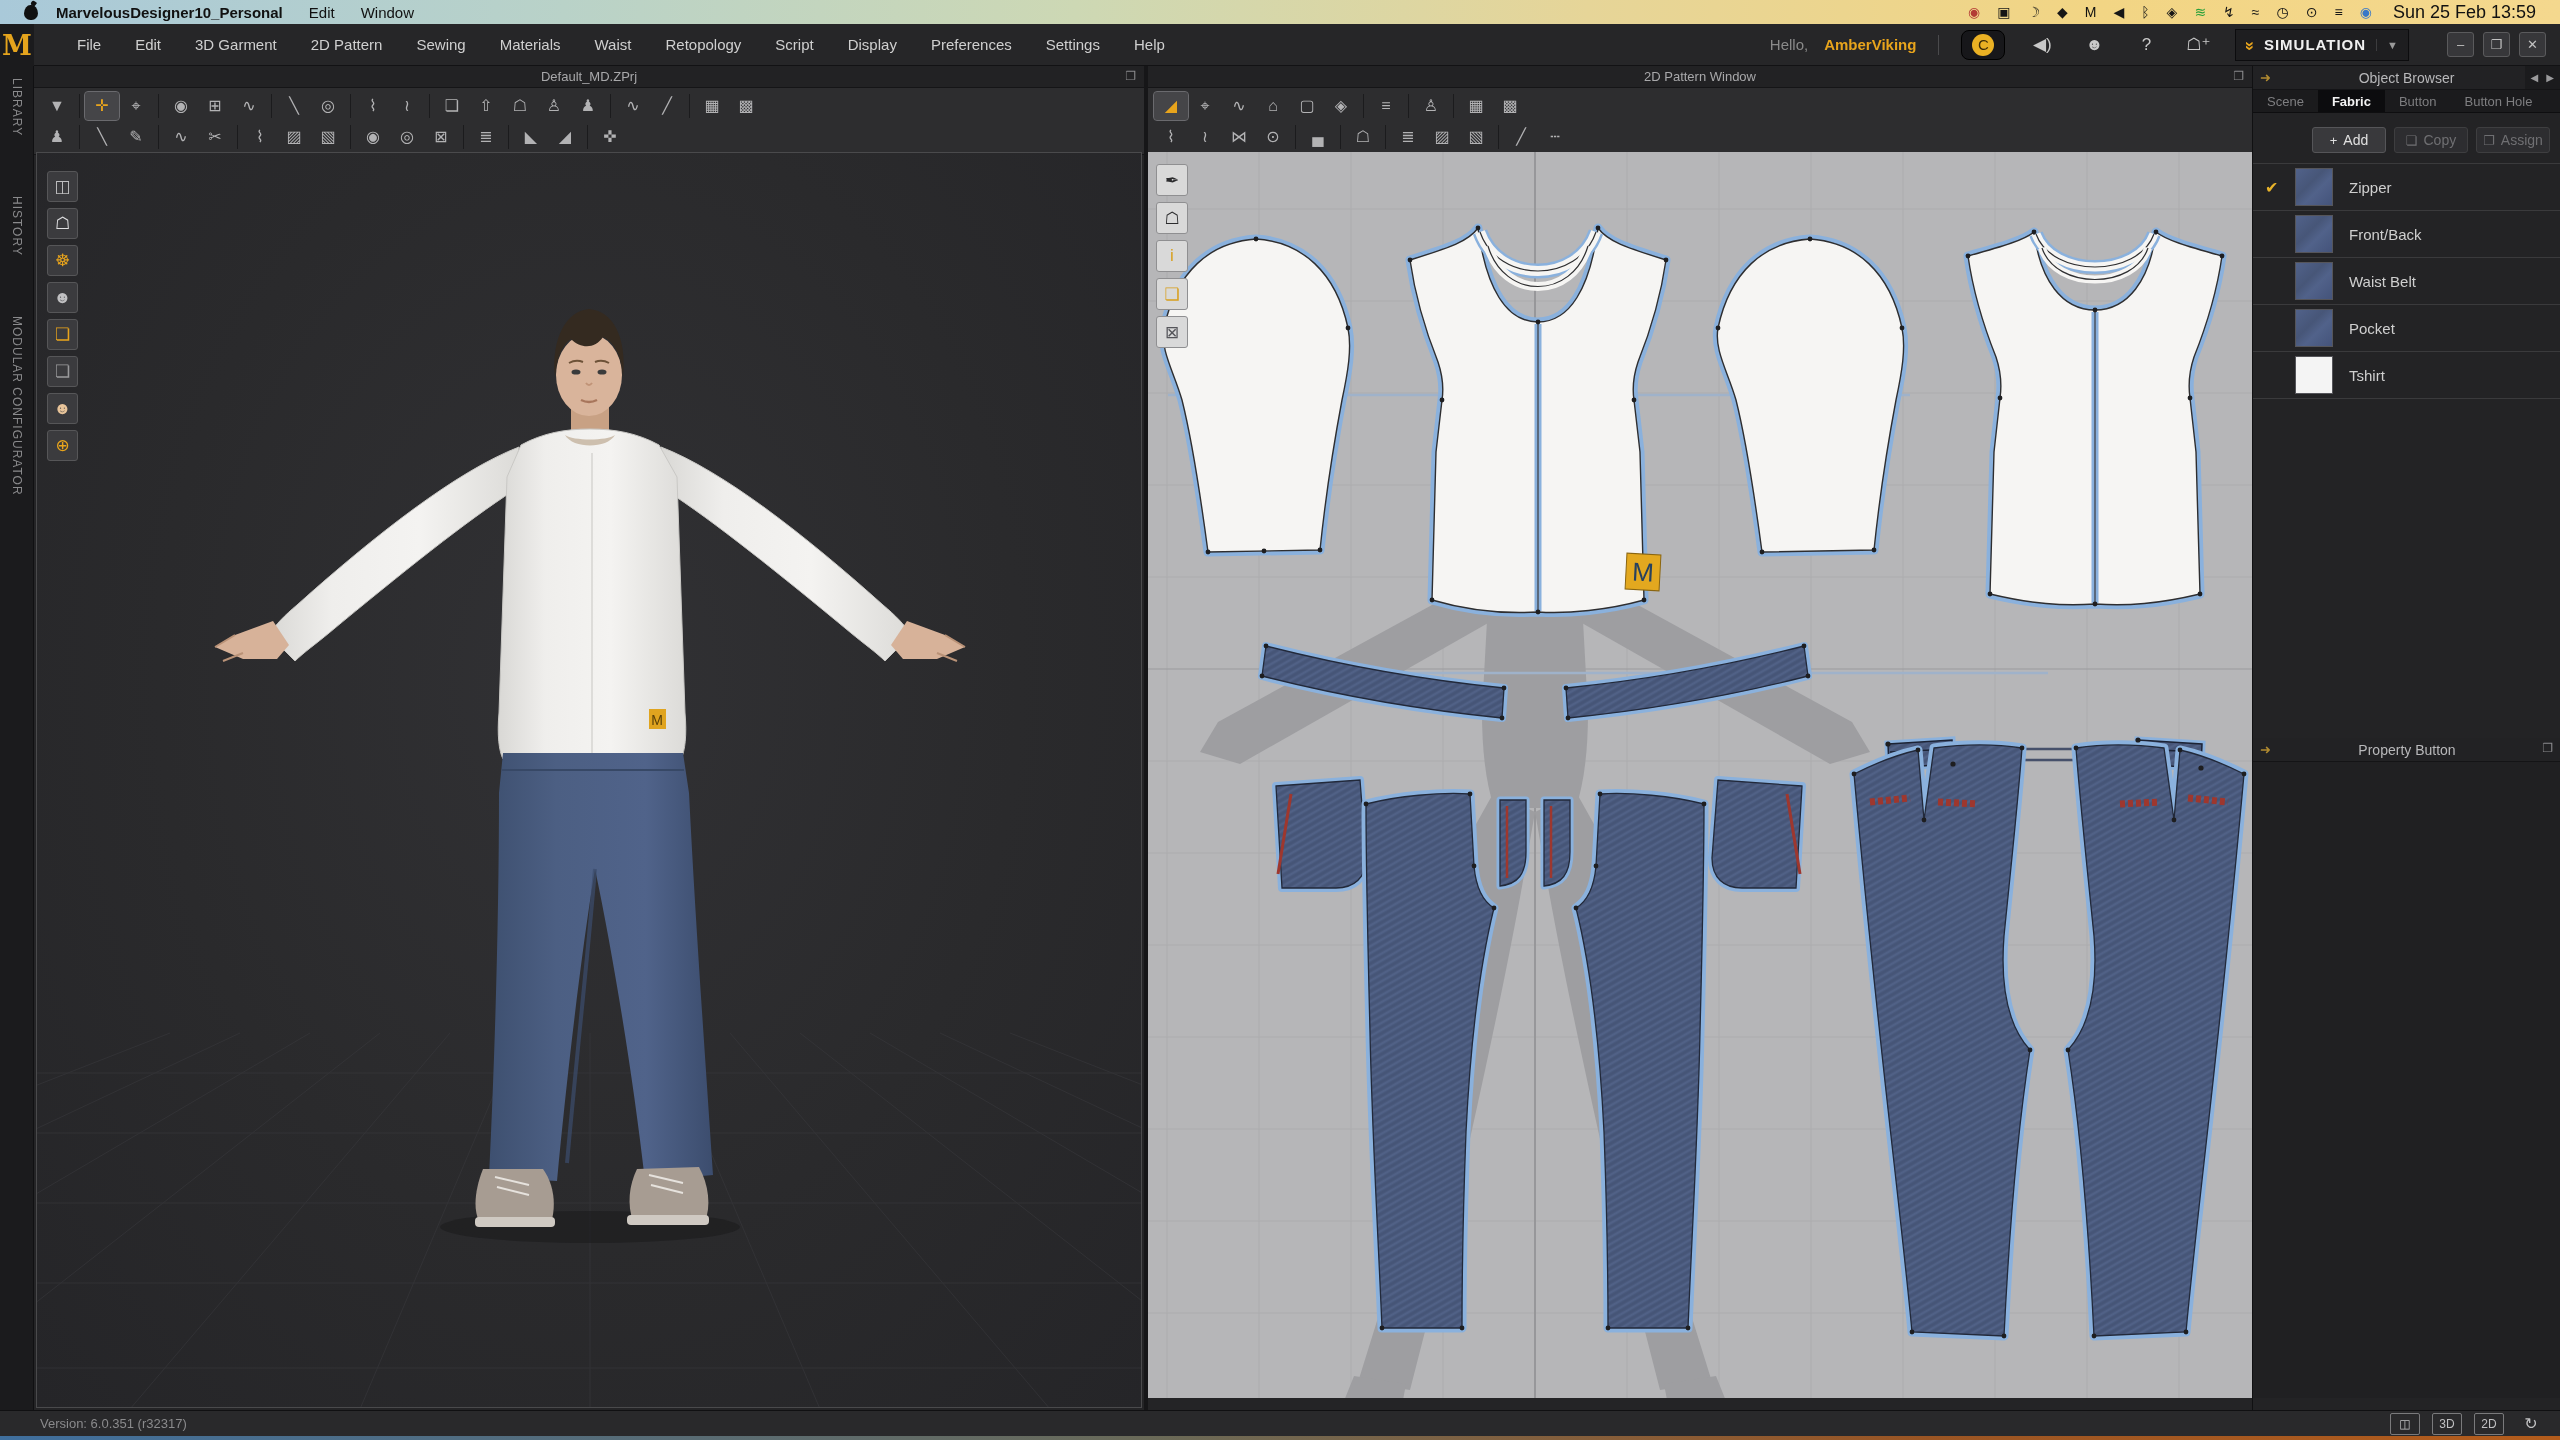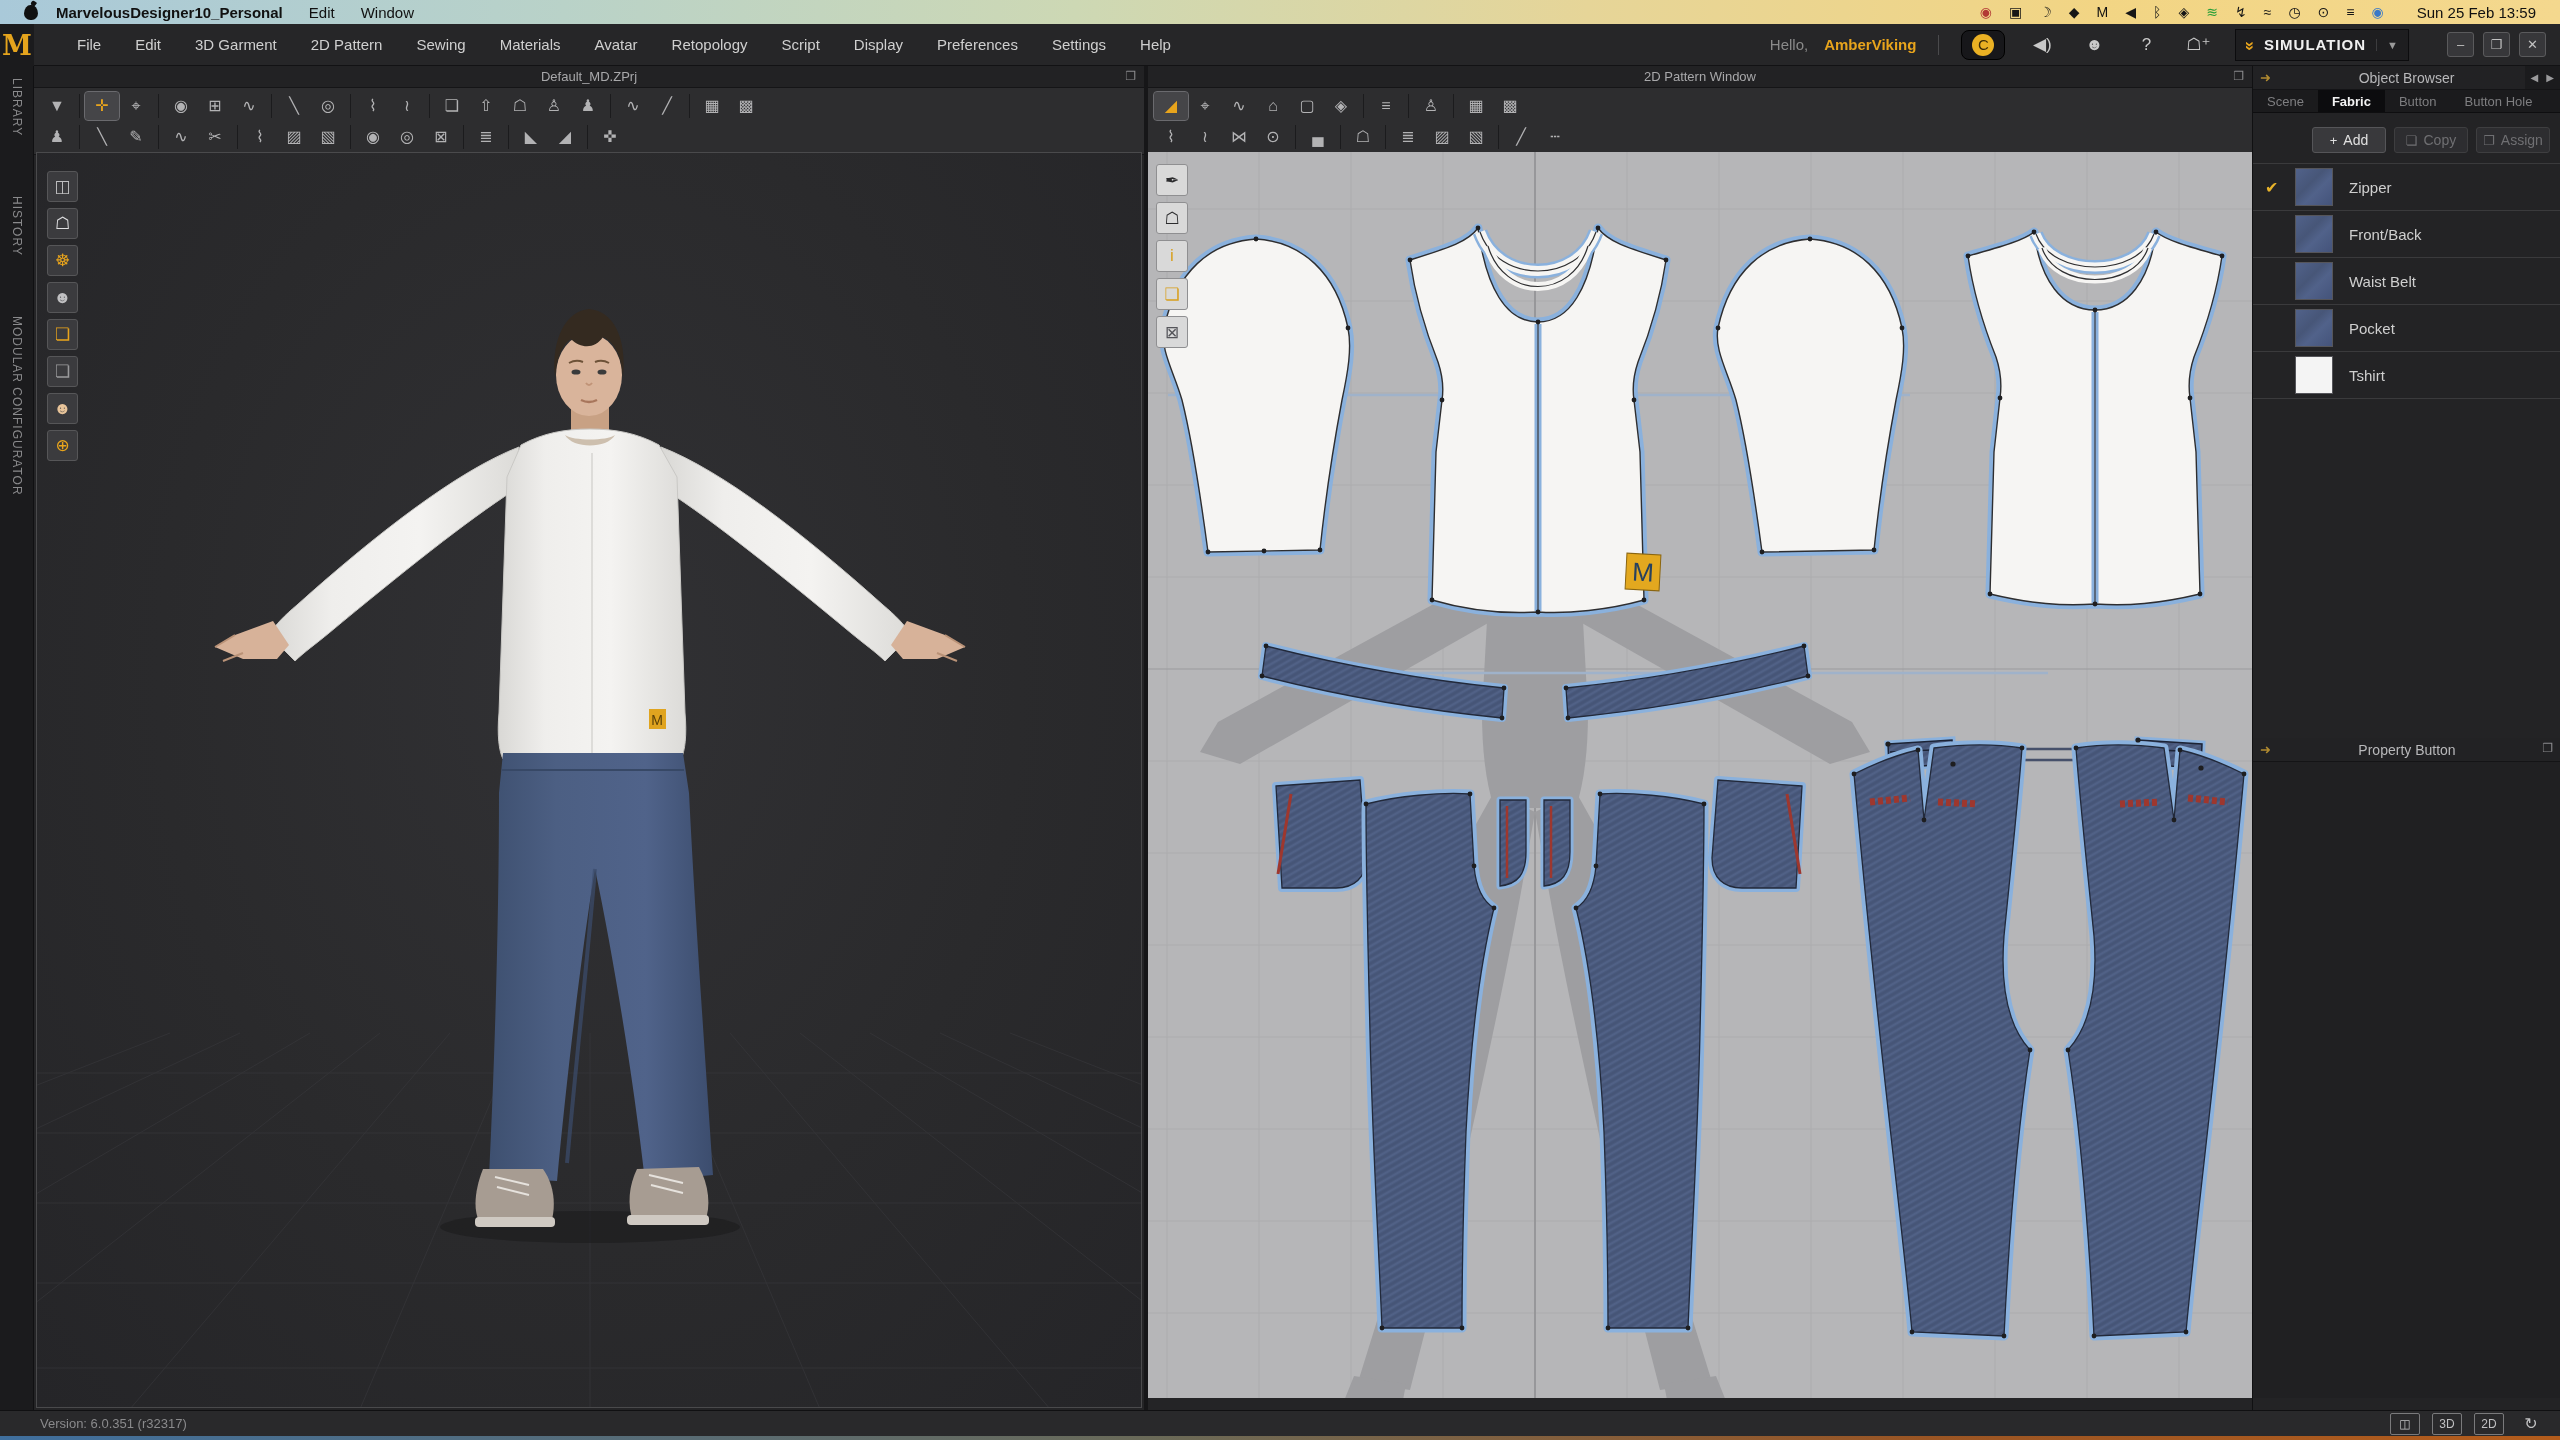--- a/index.html
+++ b/index.html
@@ -10,21 +10,21 @@
   
   #macbar { left:0; top:0; width:2560px; height:24px;
     background:linear-gradient(90deg,#a9c9d9 0%,#b9d2c8 22%,#cdd8b4 42%,#e6d598 62%,#f2d584 82%,#f4d88e 100%);
     display:flex; align-items:center; padding:0 24px; color:#111; font-size:15px; }
   .apple { width:14px; height:15px; background:#111; border-radius:48% 48% 46% 46% / 58% 58% 44% 44%; margin-right:18px; position:relative; }
   .apple::before{ content:""; position:absolute; right:2px; top:-4px; width:5px; height:5px; background:#111; border-radius:60% 0 60% 60%; transform:rotate(35deg); }
   #mac-app-name { font-weight:bold; margin-right:26px; }
   .macmenu { margin-right:26px; }
   #mac-right { margin-left:auto; display:flex; align-items:center; gap:17px; }
   .macicon { font-size:14px; line-height:1; }
-  #mac-clock { font-size:15px; margin-left:16px; }
+  #mac-clock { font-size:18px; margin-left:4px; }
 
   
   #appbar { left:0; top:24px; width:2560px; height:42px; background:#262628; border-bottom:1px solid #121214;
     display:flex; align-items:center; color:#cfcfcf; font-size:15px; }
   #applogo { position:absolute; left:0; top:0; width:34px; height:42px; background:#1b1b1d;
     color:#e5a41d; font-weight:bold; font-size:27px; display:flex; align-items:center; justify-content:center;
     font-family:"DejaVu Serif", serif; }
   #appmenus { display:flex; margin-left:60px; gap:0; }
   .appmenu { padding:0 17px; cursor:default; }
   #appbar-right { margin-left:auto; display:flex; align-items:center; gap:22px; padding-right:14px; }
@@ -150,21 +150,21 @@
 <div id="appbar" class="abs">
   <div id="applogo">M</div>
   <div id="appmenus">
 
   <span class="appmenu"><span>File</span></span>
       <span class="appmenu"><span>Edit</span></span>
       <span class="appmenu"><span>3D Garment</span></span>
       <span class="appmenu"><span>2D Pattern</span></span>
       <span class="appmenu"><span>Sewing</span></span>
       <span class="appmenu"><span>Materials</span></span>
-      <span class="appmenu"><span>Avatar</span></span>
+      <span class="appmenu"><span>Waist</span></span>
       <span class="appmenu"><span>Retopology</span></span>
       <span class="appmenu"><span>Script</span></span>
       <span class="appmenu"><span>Display</span></span>
       <span class="appmenu"><span>Preferences</span></span>
       <span class="appmenu"><span>Settings</span></span>
       <span class="appmenu"><span>Help</span></span>
     </div>
   <div id="appbar-right">
     <span><span id="greeting">Hello,</span><span id="username">AmberViking</span></span>
     <span class="abar-sep"></span>

